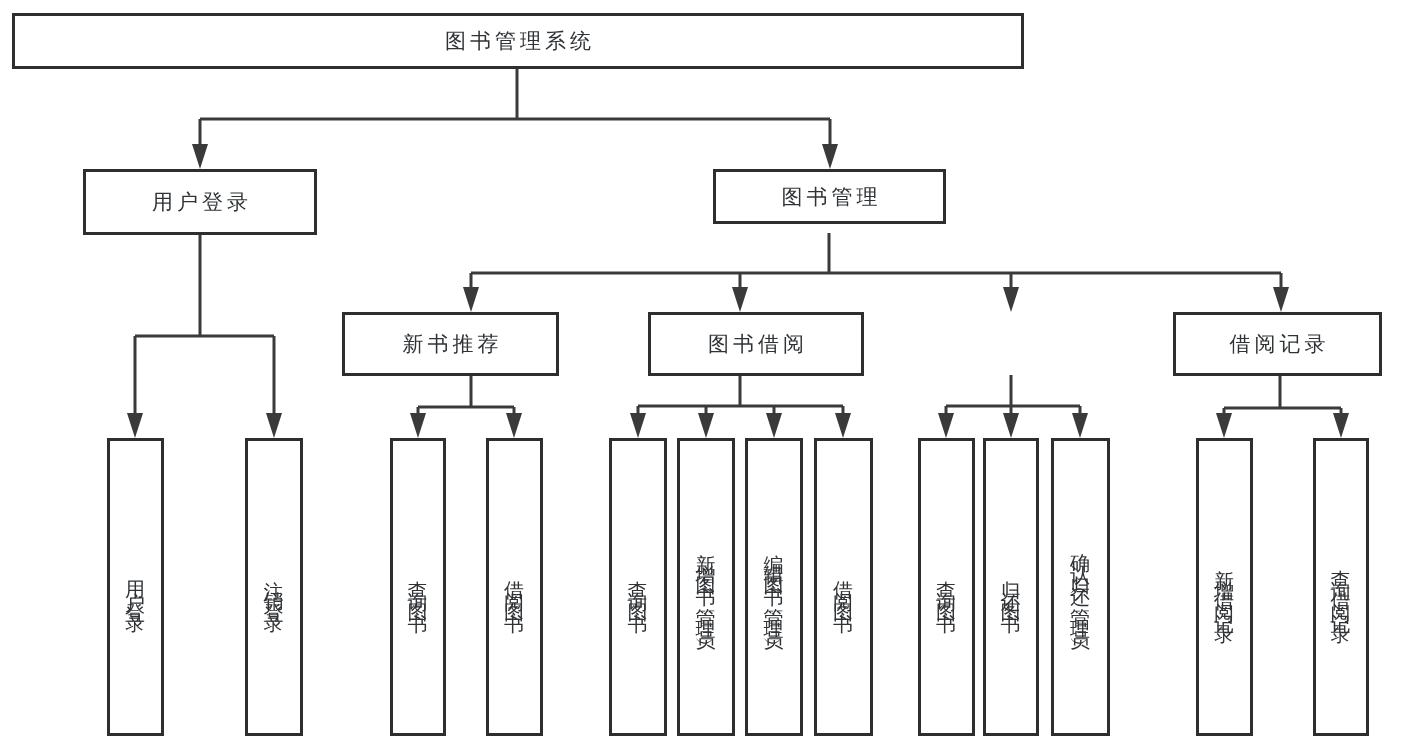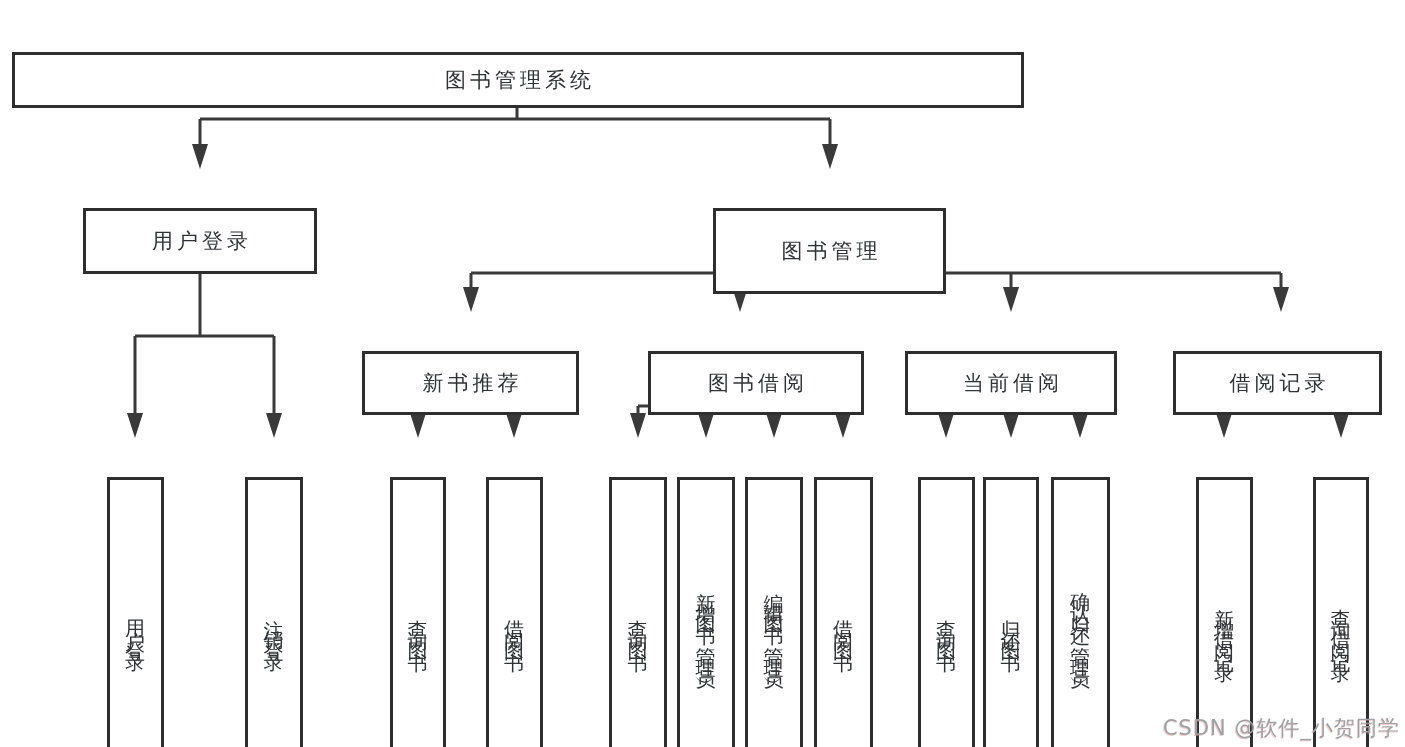--- a/index.html
+++ b/index.html
@@ -8,21 +8,21 @@
     font-family:"DejaVu Sans","Liberation Sans",sans-serif;
   }
   .canvas{
     position:relative;width:1405px;height:747px;background:#ffffff;overflow:hidden;
   }
   .connectors{position:absolute;left:0;top:0;width:1405px;height:747px;}
   .node{
     position:absolute;box-sizing:border-box;background:#ffffff;
     border:3px solid #2e2e2e;
     display:flex;align-items:center;justify-content:center;
-    color:#303336;z-index:2;margin-top:39px;
+    color:#303336;z-index:2;
   }
   .h-label{
     font-size:21px;letter-spacing:4px;text-indent:4px;white-space:nowrap;
     color:#303336;
   }
   .leaf{top:438px;height:298px;}
   .v-label{
     writing-mode:vertical-lr;text-orientation:mixed;
     font-size:20px;line-height:1;letter-spacing:11px;
     color:#303336;white-space:nowrap;
@@ -59,32 +59,29 @@
          M1333 413 L1349 413 L1341 438 Z" fill="#3a3a3a" stroke="none"></path>
   </svg>
 
   <div class="node" style="left:12px;top:13px;width:1012px;height:56px">
     <span class="h-label">图书管理系统</span>
   </div>
 
   <div class="node" style="left:83px;top:169px;width:234px;height:66px">
     <span class="h-label">用户登录</span>
   </div>
-  <div class="node" style="left:713px;top:169px;width:233px;height:86px">
+  <div class="node" style="left:713px;top:169px;width:233px;height:55px">
     <span class="h-label">图书管理</span>
   </div>
 
-  <div class="node" style="left:362px;top:312px;width:217px;height:64px">
+  <div class="node" style="left:342px;top:312px;width:217px;height:64px">
     <span class="h-label">新书推荐</span>
   </div>
   <div class="node" style="left:648px;top:312px;width:216px;height:64px">
     <span class="h-label">图书借阅</span>
-  </div>
-  <div class="node" style="left:905px;top:312px;width:212px;height:64px">
-    <span class="h-label">当前借阅</span>
   </div>
   <div class="node" style="left:1173px;top:312px;width:209px;height:64px">
     <span class="h-label">借阅记录</span>
   </div>
 
   <div class="node leaf" style="left:107px;width:57px">
     <span class="v-label">用户登录</span>
   </div>
   <div class="node leaf" style="left:245px;width:58px">
     <span class="v-label">注销登录</span>
@@ -120,15 +117,14 @@
     <span class="v-label">确认归还（管理员）</span>
   </div>
 
   <div class="node leaf" style="left:1196px;width:57px">
     <span class="v-label">新增借阅记录</span>
   </div>
   <div class="node leaf" style="left:1313px;width:56px">
     <span class="v-label">查询借阅记录</span>
   </div>
 
-  <div class="watermark">CSDN @软件_小贺同学</div>
 
 </div>
 
 </body></html>

